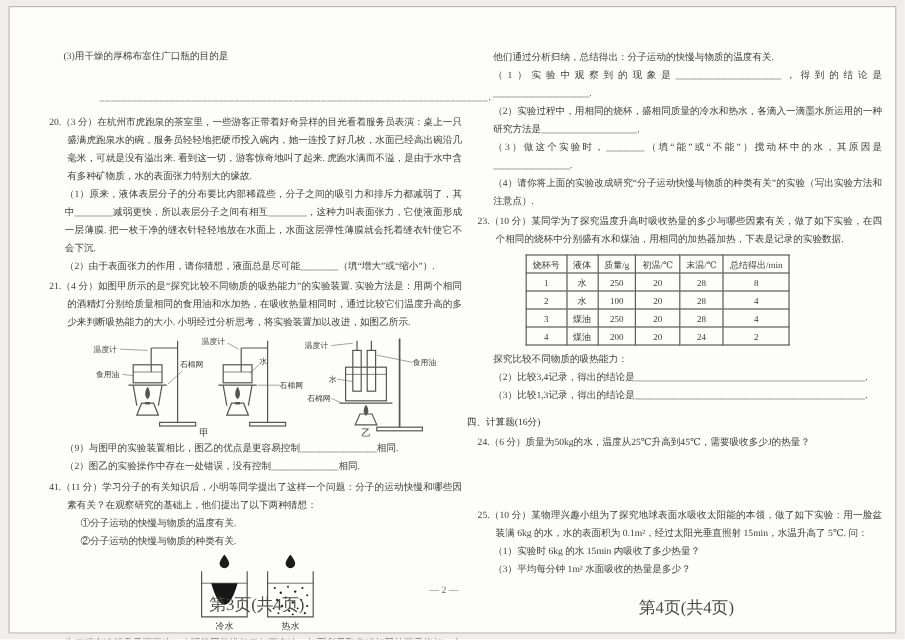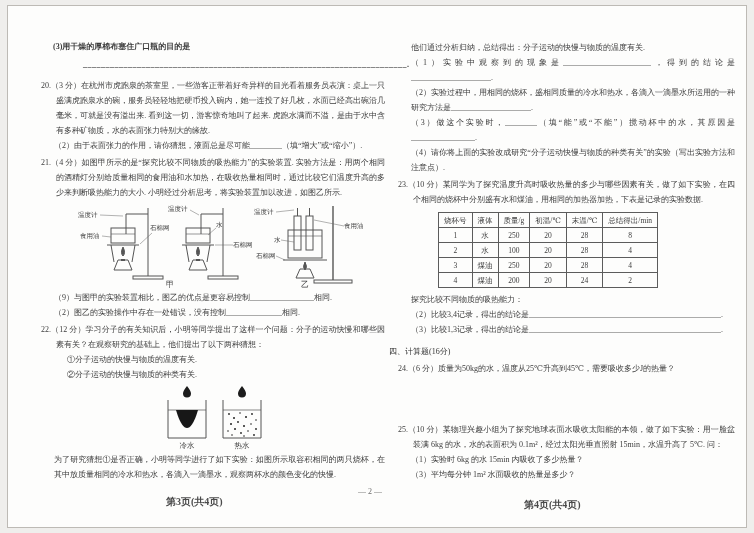--- a/index.html
+++ b/index.html
@@ -6,45 +6,46 @@
   .screen{position:relative;width:754px;height:533px;background:#efeeec;overflow:hidden;
           font-family:"Liberation Serif","DejaVu Serif",serif;}
   .sheet{position:absolute;left:7px;top:5px;width:738px;height:521px;background:#fdfdfc;
          border:1px solid #bdbab5;}
   .col{position:absolute;font-size:8px;line-height:15px;color:#3c3c3c;text-align:justify;}
   .col-left{left:33px;top:33px;width:344px;}
   .col-right{left:390px;top:34px;width:337px;}
   p{margin:0;}
   .q{padding-left:15px;text-indent:-15px;}
   .sub{padding-left:13px;}
-  .indent1{padding-left:12px;font-weight:bold;}
-  .blank-line{padding-left:42px;margin-top:3px;letter-spacing:0.5px;font-weight:bold;} .mt6{margin-top:6px;} .mt2{margin-top:2px;}
+  .indent1{padding-left:12px;}
+  .blank-line{padding-left:42px;margin-top:19px;letter-spacing:0.5px;} .mt6{margin-top:6px;} .mt2{margin-top:2px;}
   .guess{padding-left:26px;}
   .fig{display:block;margin:2px auto 0 auto;}
   .exam-table{border-collapse:collapse;margin:5px 0 4px 40px;font-size:7.5px;color:#3c3c3c;}
   .exam-table th,.exam-table td{border:1px solid #5c5c5c;text-align:center;padding:1px 5px;
       height:12px;font-weight:normal;line-height:11px;}
   .section-head{font-weight:normal;margin-left:-9px;margin-top:7px;color:#333;}
-  .footer{position:absolute;font-size:10px;color:#4a4a4a;text-align:left;font-weight:bold;}
+  .footer{position:absolute;font-size:14px;color:#4a4a4a;text-align:center;}
   .footer-left{left:158px;top:489px;width:96px;}
   .footer-right{left:516px;top:492px;width:96px;}
   .center-page{left:330px;top:481px;width:64px;position:absolute;font-size:8px;color:#6b6b6b;text-align:center;}
   .big-gap{margin-top:46px;}
   svg text{font-family:"Liberation Serif","DejaVu Serif",serif;fill:#3c3c3c;}
 </style>
 </head>
 <body>
 
 <div class="screen">
   <div class="sheet">
 
     <div class="col col-left">
       <p class="indent1">(3)用干燥的厚棉布塞住广口瓶的目的是</p>
       <p class="blank-line">________________________________________________________________________.</p>
       <p class="q mt6">20.（3 分）在杭州市虎跑泉的茶室里，一些游客正带着好奇异样的目光看着服务员表演：桌上一只盛满虎跑泉水的碗，服务员轻轻地把硬币投入碗内，她一连投了好几枚，水面已经高出碗沿几毫米，可就是没有溢出来. 看到这一切，游客惊奇地叫了起来. 虎跑水满而不溢，是由于水中含有多种矿物质，水的表面张力特别大的缘故.</p>
+      <p class="sub">（1）原来，液体表层分子的分布要比内部稀疏些，分子之间的吸引力和排斥力都减弱了，其中________减弱更快，所以表层分子之间有相互________，这种力叫表面张力，它使液面形成一层薄膜. 把一枚干净的缝衣针轻轻地放在水面上，水面这层弹性薄膜就会托着缝衣针使它不会下沉.</p>
       <p class="sub">（2）由于表面张力的作用，请你猜想，液面总是尽可能________（填“增大”或“缩小”）.</p>
       <p class="q mt2">21.（4 分）如图甲所示的是“探究比较不同物质的吸热能力”的实验装置. 实验方法是：用两个相同的酒精灯分别给质量相同的食用油和水加热，在吸收热量相同时，通过比较它们温度升高的多少来判断吸热能力的大小. 小明经过分析思考，将实验装置加以改进，如图乙所示.</p>
 
       <svg class="fig" width="330" height="86" viewBox="0 0 330 86">
 
         <g stroke="#555" stroke-width="1" fill="none">
           <line x1="100" y1="6" x2="100" y2="74"></line>
             <rect x="85" y="74" width="30" height="3"></rect>
           <line x1="100" y1="12" x2="78" y2="12"></line>
           <line x1="78" y1="12" x2="78" y2="32"></line>
@@ -107,21 +108,21 @@
         <line x1="233" y1="38" x2="246" y2="40" stroke="#666" stroke-width="0.5"></line>
         <text x="208" y="56" font-size="6.5">石棉网</text>
         <line x1="228" y1="54" x2="237" y2="58" stroke="#666" stroke-width="0.5"></line>
 
         <text x="122" y="85" font-size="8" text-anchor="middle">甲</text>
         <text x="257" y="85" font-size="8" text-anchor="middle">乙</text>
       </svg>
 
       <p class="sub mt2">（9）与图甲的实验装置相比，图乙的优点是更容易控制________________相同.</p>
       <p class="sub">（2）图乙的实验操作中存在一处错误，没有控制______________相同.</p>
-      <p class="q mt2">22.（12 分）学习分子的有关知识后，小明等同学提出了这样一个问题：分子的运动快慢和哪些因素有关？在观察研究的基础上，他们提出了以下两种猜想：</p>
+      <p class="q mt2">41.（11 分）学习分子的有关知识后，小明等同学提出了这样一个问题：分子的运动快慢和哪些因素有关？在观察研究的基础上，他们提出了以下两种猜想：</p>
       <p class="guess">①分子运动的快慢与物质的温度有关.</p>
       <p class="guess">②分子运动的快慢与物质的种类有关.</p>
 
       <svg class="fig" width="330" height="66" viewBox="0 0 330 66">
 
         <g stroke="#555" stroke-width="1" fill="none">
           <path d="M120,16 L120,54 L158,54 L158,16"></path>
           <line x1="120" y1="26" x2="158" y2="26" stroke-width="0.7"></line>
         </g>
         <path d="M139,2 c2.5,3.5 4,5.5 4,7.5 a4,4 0 1 1 -8,0 c0,-2 1.5,-4 4,-7.5 Z" fill="#1c1c1c"></path>

